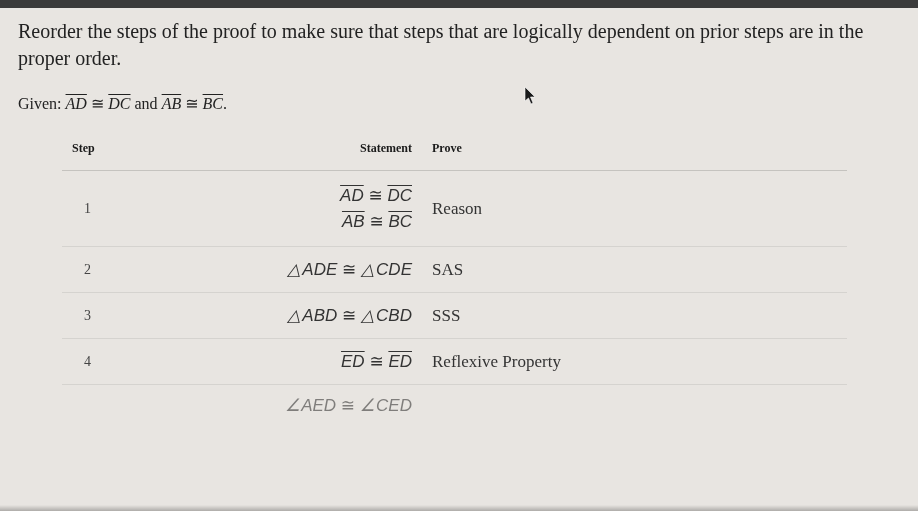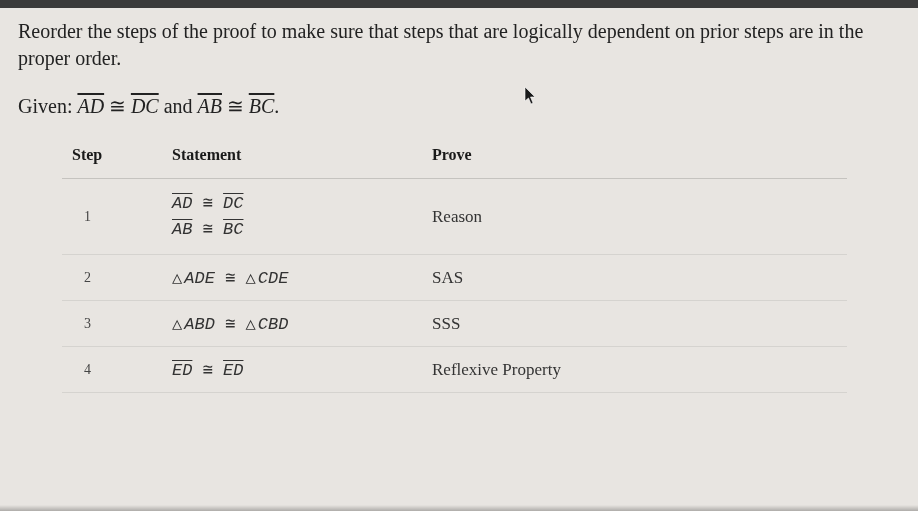--- a/index.html
+++ b/index.html
@@ -19,55 +19,55 @@
     .content {
       padding: 10px 31px 0 18px;
     }
     .prompt-text {
       font-size: 20px;
       line-height: 1.35;
       color: #222;
       margin-bottom: 22px;
     }
     .given-line, .prove-line {
-      font-size: 20px;
+      font-size: 16px;
       color: #222;
       margin-bottom: 20px;
     }
     .prove-line { margin-bottom: 48px; }
     .overline { text-decoration: overline; }
     .table-wrap {
       padding-left: 44px;
       padding-right: 40px;
     }
     table {
       width: 100%;
       border-collapse: collapse;
     }
     th {
       text-align: left;
       font-family: "Times New Roman", serif;
       font-weight: bold;
-      font-size: 16px;
+      font-size: 12px;
       color: #1a1a1a;
       padding: 8px 10px 14px 10px;
       border-bottom: 1px solid rgba(0,0,0,0.15);
     }
     th.step-col { width: 100px; }
-    th.stmt-col { width: 260px; text-align: left; margin-top: 44px;}
+    th.stmt-col { width: 260px; text-align: right; margin-top: 44px;}
     th.reason-col { }
     td {
       font-size: 17px;
       color: #333;
       padding: 12px 10px;
       vertical-align: middle;
       border-bottom: 1px solid rgba(0,0,0,0.08);
     }
     td.step-cell { font-size: 14px; color: #444; text-align: left; padding-left: 22px;}
-    td.stmt-cell { text-align: left; font-style: italic; font-family: Liberation Mono, monospace;}
+    td.stmt-cell { text-align: right; font-style: italic; font-family: Liberation Sans, sans-serif;}
     td.stmt-cell .stack { display:inline-block; line-height:1.5;}
     td.reason-cell { font-family: Georgia, serif; color:#333;}
     .tri::before { content: "\25B3"; margin-right: 2px;}
     .ang::before { content: "\2220"; margin-right: 1px;}
     .cong { font-style: normal; }
     .cursor {
       position: absolute;
       left: 524px;
       top: 86px;
       width: 14px;
@@ -136,20 +136,27 @@
           </td>
           <td class="reason-cell">SSS</td>
         </tr>
         <tr>
           <td class="step-cell">4</td>
           <td class="stmt-cell">
             <span class="overline">ED</span> <span class="cong">≅</span> <span class="overline">ED</span>
           </td>
           <td class="reason-cell">Reflexive Property</td>
         </tr>
+        <tr class="fade-row">
+          <td class="step-cell"></td>
+          <td class="stmt-cell">
+            <span class="ang"><span>AED</span></span> <span class="cong">≅</span> <span class="ang"><span>CED</span></span>
+          </td>
+          <td class="reason-cell"></td>
+        </tr>
       </tbody>
     </table>
   </div>
 </div>
 
 <div class="cursor">
   <svg width="14" height="20" viewBox="0 0 14 20">
     <path d="M1 1 L1 15 L4.5 12 L7 18 L9 17 L6.5 11 L11 11 Z" fill="#1a1a1a" stroke="#fff" stroke-width="0.6"></path>
   </svg>
 </div>

